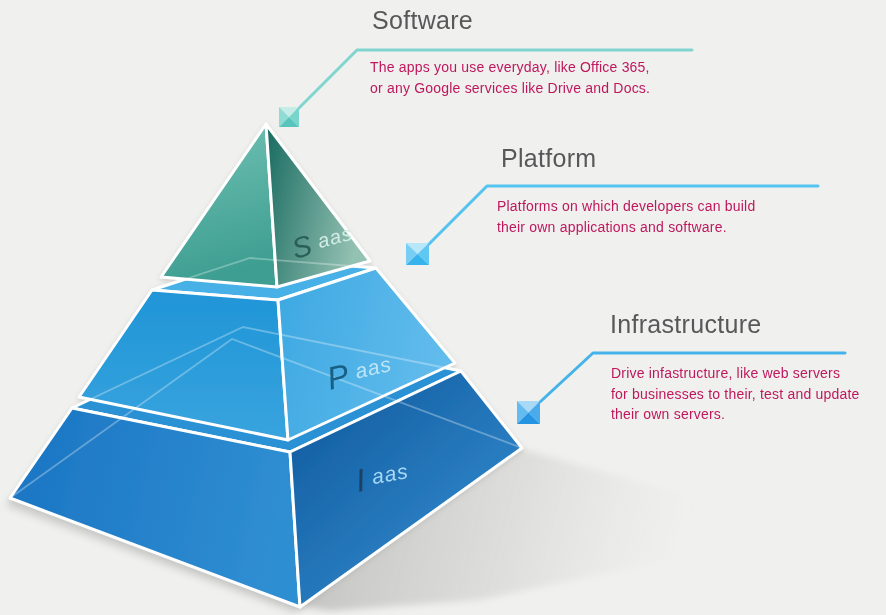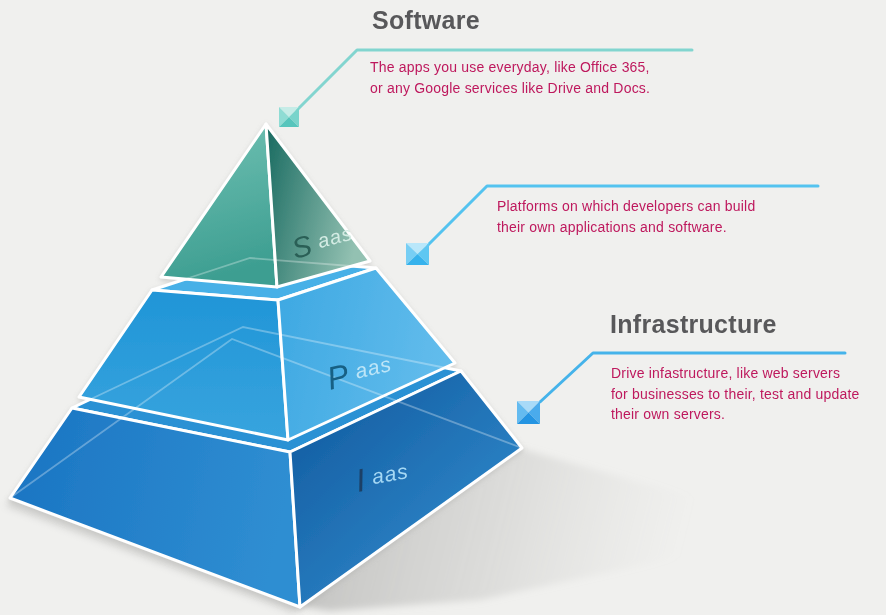--- a/index.html
+++ b/index.html
@@ -7,21 +7,21 @@
     position:relative;
     width:886px;height:615px;
     background:#f0f0ee;
     overflow:hidden;
     font-family:"Liberation Sans", sans-serif;
   }
   .stage svg{position:absolute;left:0;top:0;}
   .callout-title{
     position:absolute;
     font-size:25px;
-    font-weight:bold;
+    font-weight:normal;
     color:#58585a;
     letter-spacing:.3px;
     white-space:nowrap;
   }
   .callout-desc{
     position:absolute;
     font-size:14px;
     font-weight:normal;
     color:#be185d;
     line-height:20.5px;
@@ -135,20 +135,21 @@
     <polygon points="517,424 540,424 528.5,412.5" fill="#2494e2"></polygon>
   </g>
 </svg>
 
 <div class="callout-title" style="left:372px;top:6px;">Software</div>
 <div class="callout-desc" style="left:370px;top:57px;">
   <div>The apps you use everyday, like Office 365,</div>
   <div>or any Google services like Drive and Docs.</div>
 </div>
 
+<div class="callout-title" style="left:501px;top:144px;">Platform</div>
 <div class="callout-desc" style="left:497px;top:196px;">
   <div>Platforms on which developers can build</div>
   <div>their own applications and software.</div>
 </div>
 
 <div class="callout-title" style="left:610px;top:310px;">Infrastructure</div>
 <div class="callout-desc" style="left:611px;top:363px;">
   <div>Drive infastructure, like web servers</div>
   <div>for businesses to their, test and update</div>
   <div>their own servers.</div>

